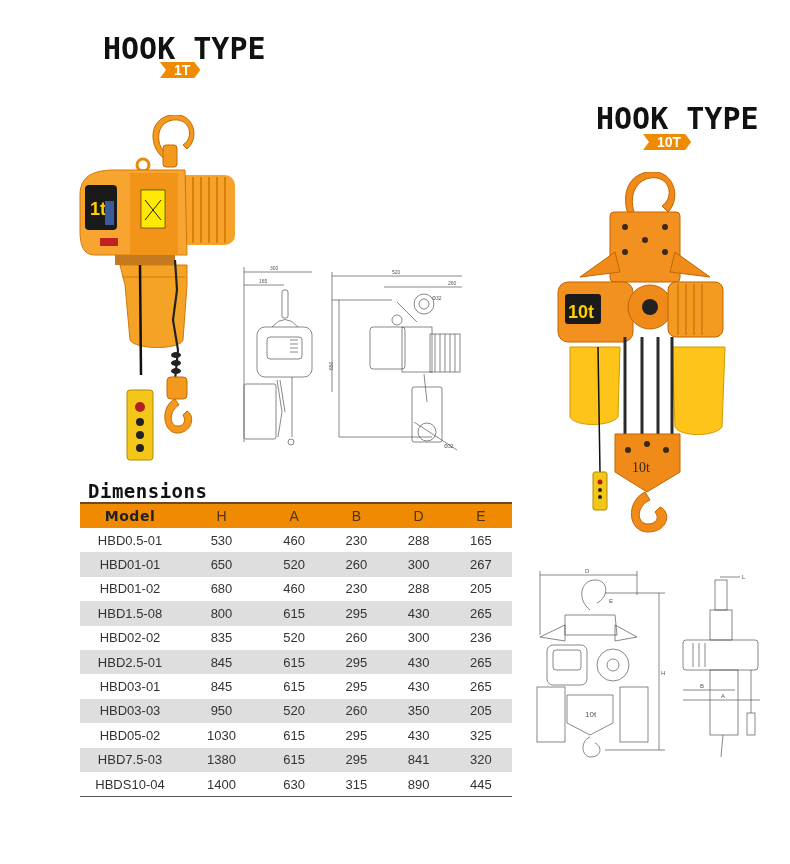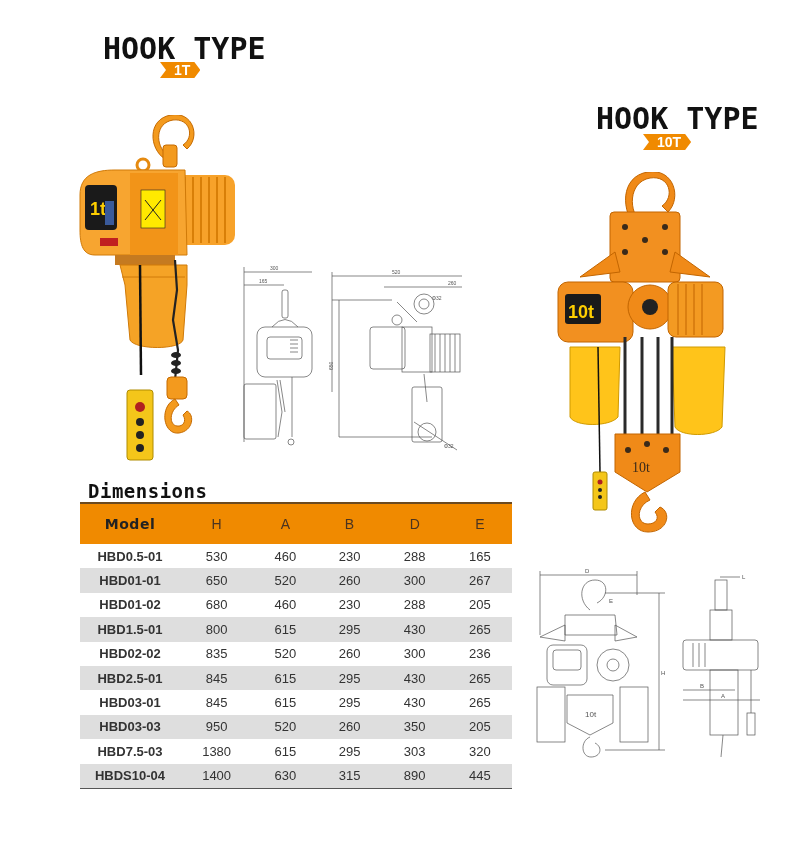--- a/index.html
+++ b/index.html
@@ -11,26 +11,26 @@
     clip-path: polygon(8px 0, 100% 0, calc(100% - 0px) 0, 100% 50%, calc(100% - 6px) 100%, 0 100%, 8px 50%, 0 0); }
   .badge.tail { clip-path: polygon(0 0, calc(100% - 6px) 0, 100% 50%, calc(100% - 6px) 100%, 0 100%, 6px 50%); }
 
   .product-img { position:absolute; }
   .drawing { position:absolute; }
 
   .dims-title { position:absolute; left:88px; top:480px; font-family:"DejaVu Sans Mono", monospace; font-weight:bold; font-size:19px; color:#111; letter-spacing:0.5px; }
 
   table.dims { position:absolute; left:80px; top:502px; width:432px; border-collapse:collapse; font-family:"Liberation Sans", sans-serif; font-size:13px; color:#333; }
   table.dims thead tr { background:#f08a00; border-top:2px solid #6b4a20; }
-  table.dims th { height:24px; font-weight:normal; color:#4b3420; font-size:14px; padding:8px; }
+  table.dims th { height:24px; font-weight:normal; color:#4b3420; font-size:14px; padding:0; }
   table.dims th.model-col { font-weight:bold; color:#222; font-family:"DejaVu Sans", sans-serif; font-size:14px; letter-spacing:0.5px; }
   table.dims td { height:24.4px; text-align:center; padding:0; }
   table.dims tbody tr:nth-child(even) { background:#dedede; }
   table.dims tbody tr:last-child { border-bottom:1.5px solid #555; }
-  table.dims td.model { width:100px;font-weight:bold; }
+  table.dims td.model { width:100px; }
 </style>
 </head>
 <body>
 
 <div class="title-block" style="left:88px; top:34px;">
   <div class="title-text" style="font-size:30px;">HOOK TYPE</div>
   <div class="badge tail" style="left:72px; top:28px;">1T</div>
 </div>
 
 <div class="title-block" style="left:581px; top:104px;">
@@ -280,21 +280,21 @@
       </tr>
     <tr>
         <td class="model">HBD01-02</td>
         <td>680</td>
         <td>460</td>
         <td>230</td>
         <td>288</td>
         <td>205</td>
       </tr>
     <tr>
-        <td class="model">HBD1.5-01</td>
+        <td class="model">HBD1.5-08</td>
         <td>800</td>
         <td>615</td>
         <td>295</td>
         <td>430</td>
         <td>265</td>
       </tr>
     <tr>
         <td class="model">HBD02-02</td>
         <td>835</td>
         <td>520</td>
@@ -320,25 +320,33 @@
       </tr>
     <tr>
         <td class="model">HBD03-03</td>
         <td>950</td>
         <td>520</td>
         <td>260</td>
         <td>350</td>
         <td>205</td>
       </tr>
     <tr>
+        <td class="model">HBD05-02</td>
+        <td>1030</td>
+        <td>615</td>
+        <td>295</td>
+        <td>430</td>
+        <td>325</td>
+      </tr>
+    <tr>
         <td class="model">HBD7.5-03</td>
         <td>1380</td>
         <td>615</td>
         <td>295</td>
-        <td>303</td>
+        <td>841</td>
         <td>320</td>
       </tr>
     <tr>
         <td class="model">HBDS10-04</td>
         <td>1400</td>
         <td>630</td>
         <td>315</td>
         <td>890</td>
         <td>445</td>
       </tr>

